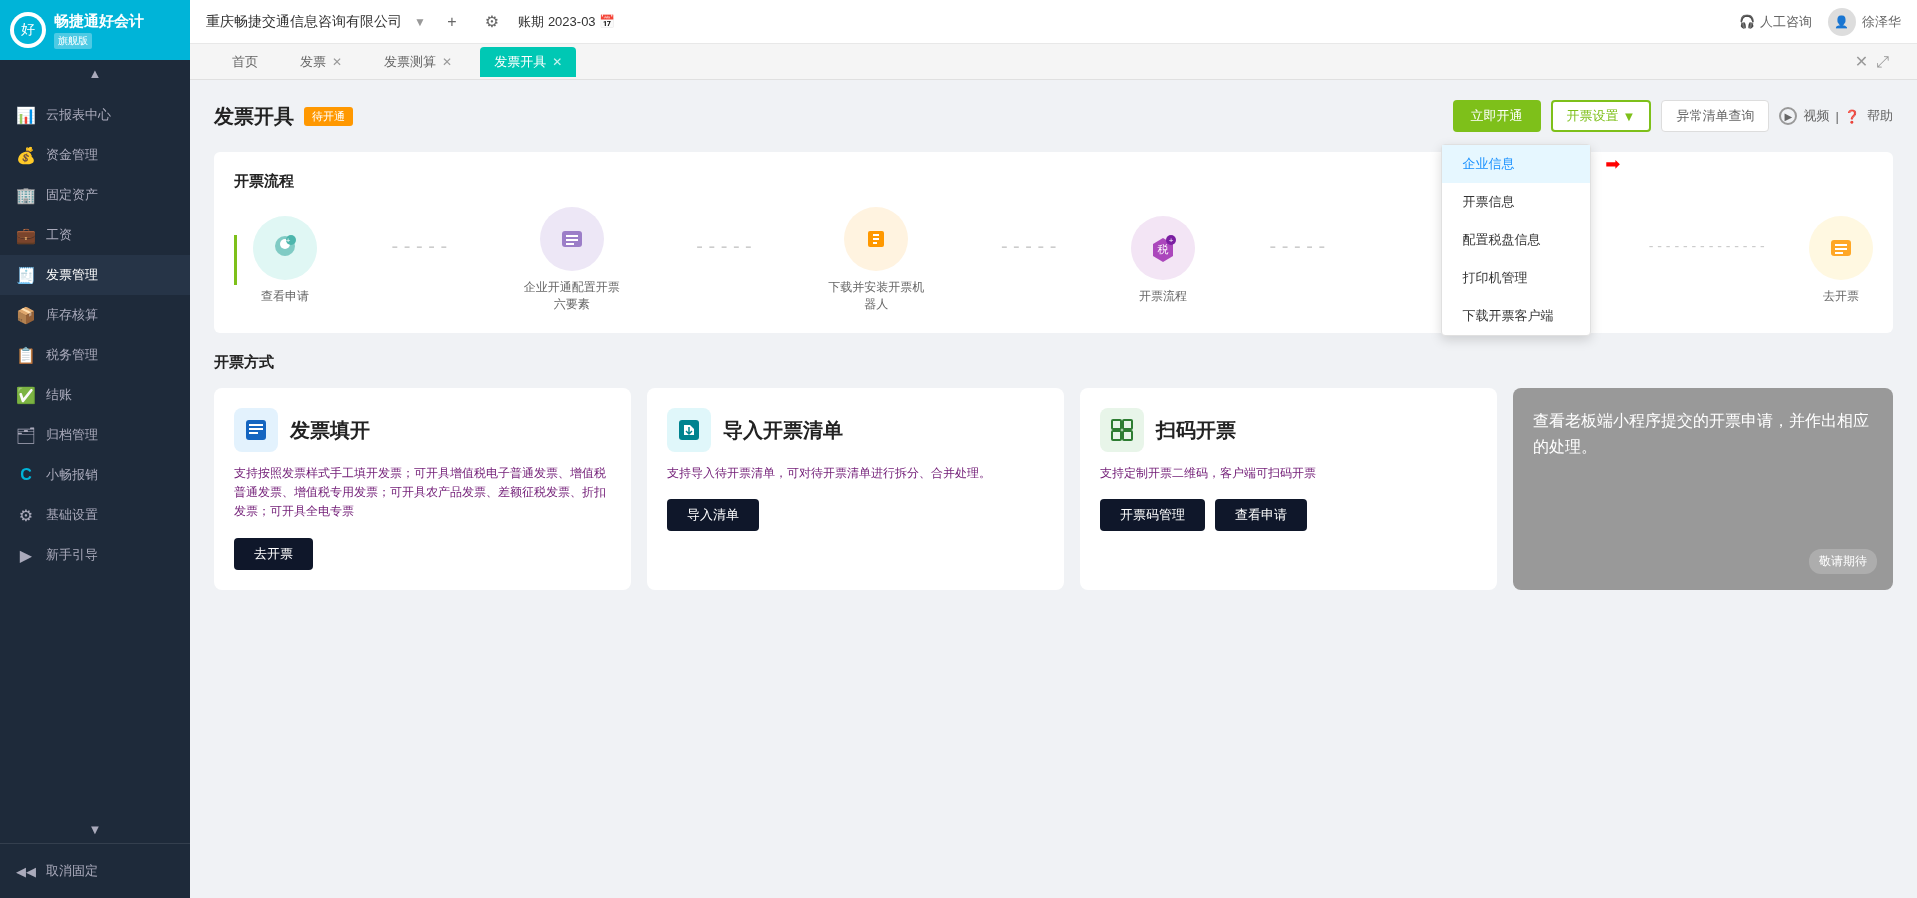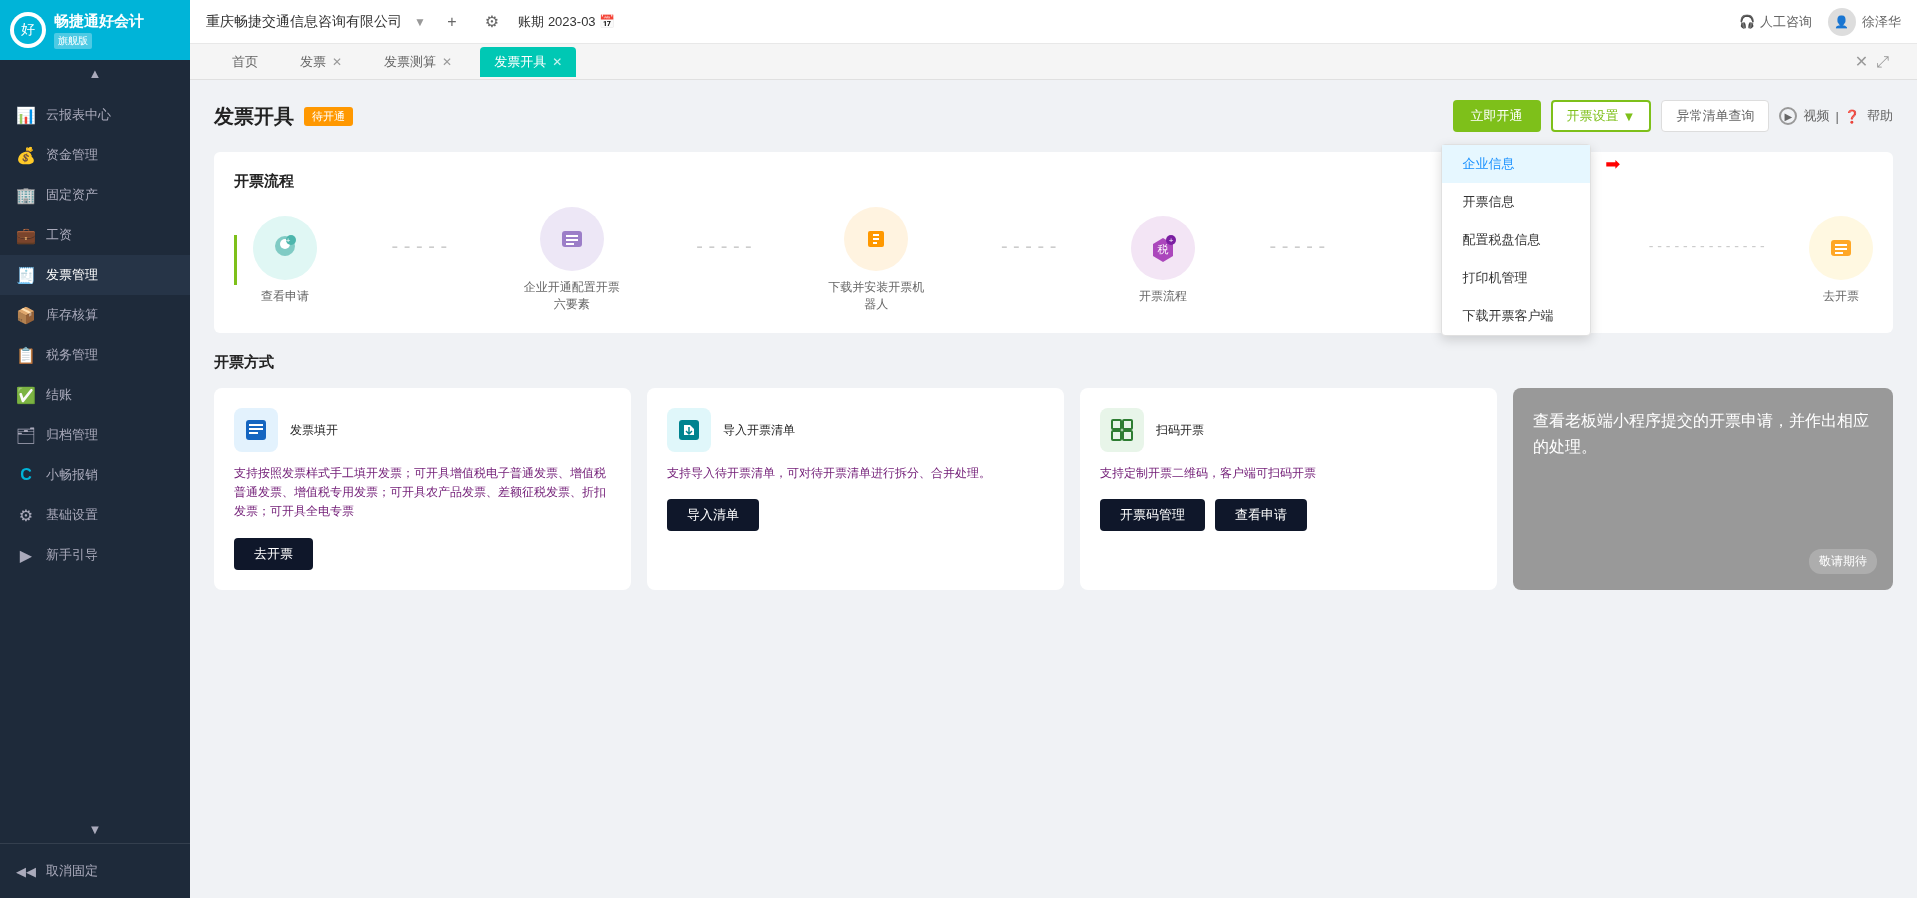--- a/index.html
+++ b/index.html
@@ -90,21 +90,21 @@
 
     
     .methods-section { }
     .methods-grid { display: grid; grid-template-columns: 1fr 1fr 1fr 380px; gap: 16px; }
     .method-card { background: white; border-radius: 8px; padding: 20px; }
     .method-header { display: flex; align-items: center; gap: 12px; margin-bottom: 12px; }
     .method-icon { width: 44px; height: 44px; border-radius: 8px; display: flex; align-items: center; justify-content: center; font-size: 22px; }
     .method-icon.blue { background: #e3f2fd; color: #1565c0; }
     .method-icon.cyan { background: #e0f7fa; color: #00838f; }
     .method-icon.green { background: #e8f5e9; color: #2e7d32; }
-    .method-title { font-size: 12px; font-weight: normal; color: #222; }
+    .method-title { font-size: 20px; font-weight: bold; color: #222; }
     .method-desc { font-size: 12px; color: #701a75; line-height: 1.6; margin-bottom: 16px; }
     .method-btn { background: #0f172a; color: white; border: none; padding: 7px 20px; border-radius: 4px; cursor: pointer; font-size: 13px; }
     .boss-card { background: #999; border-radius: 8px; padding: 20px; color: white; position: relative; overflow: hidden; }
     .boss-title { font-size: 16px; font-weight: bold; margin-bottom: 10px; }
     .boss-desc { font-size: 16px; line-height: 1.6; margin-bottom: 24px; }
     .boss-badge { position: absolute; bottom: 16px; right: 16px; background: rgba(255,255,255,0.2); padding: 4px 10px; border-radius: 12px; font-size: 12px; }
   </style>
 </head>
 <body>
 

